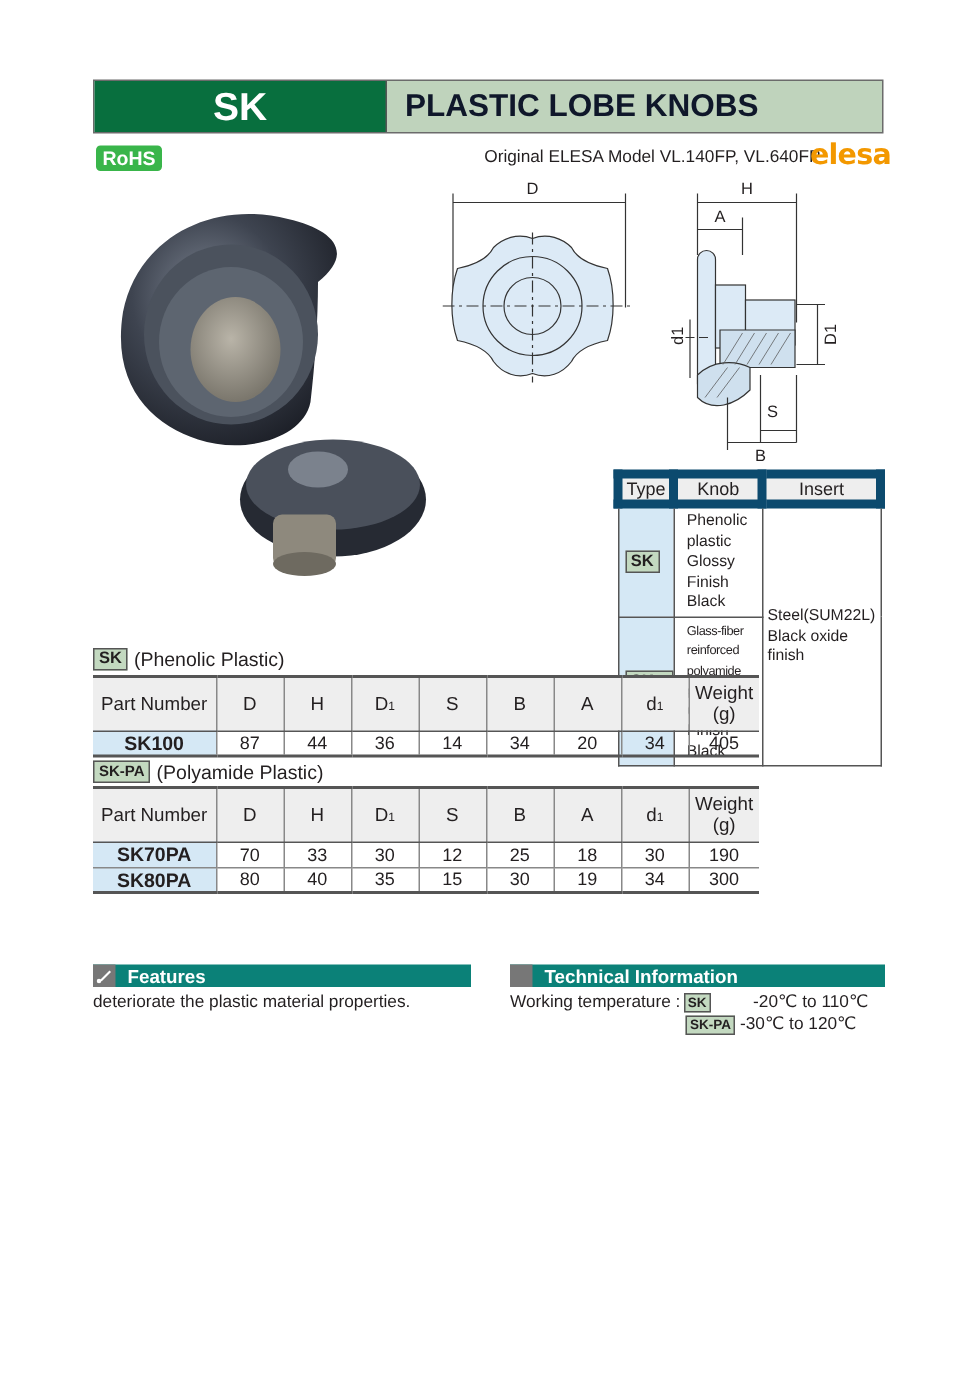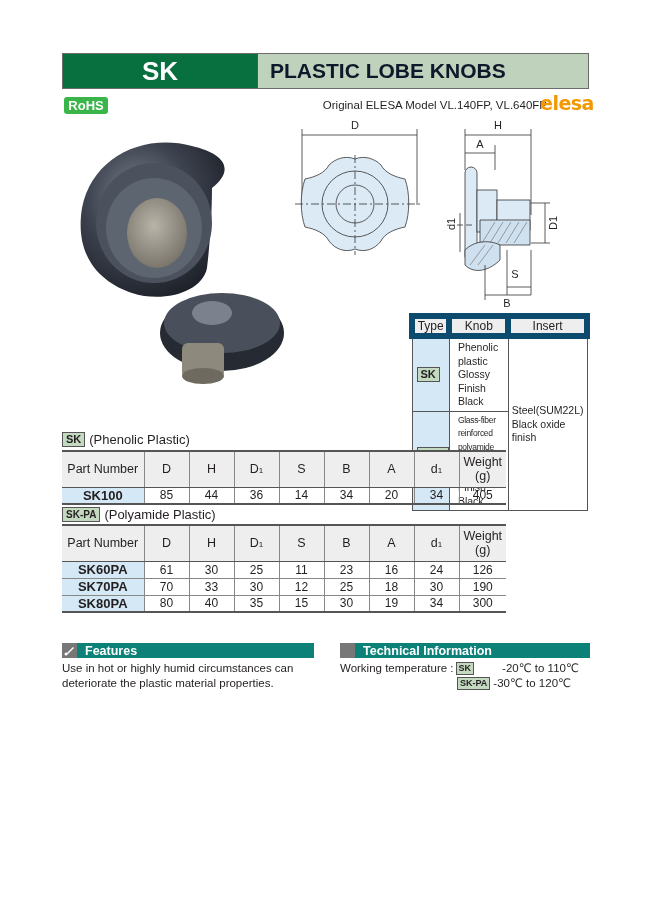--- a/index.html
+++ b/index.html
@@ -191,21 +191,21 @@
       <th class="col">d<sub class="s">1</sub></th>
       <th class="wt">
           <div>Weight</div>
           <div>(g)</div>
         </th>
     </tr>
   </thead>
   <tbody>
     <tr>
       <td class="pn">SK100</td>
-      <td>85</td>
+      <td>87</td>
       <td>44</td>
       <td>36</td>
       <td>14</td>
       <td>34</td>
       <td>20</td>
       <td>34</td>
       <td>405</td>
     </tr>
   </tbody>
 </table>
@@ -226,31 +226,20 @@
       <th class="col">A</th>
       <th class="col">d<sub class="s">1</sub></th>
       <th class="wt">
           <div>Weight</div>
           <div>(g)</div>
         </th>
     </tr>
   </thead>
   <tbody>
     <tr>
-      <td class="pn">SK60PA</td>
-        <td>61</td>
-        <td>30</td>
-        <td>25</td>
-        <td>11</td>
-        <td>23</td>
-        <td>16</td>
-        <td>24</td>
-        <td>126</td>
-    </tr>
-    <tr>
       <td class="pn">SK70PA</td>
         <td>70</td>
         <td>33</td>
         <td>30</td>
         <td>12</td>
         <td>25</td>
         <td>18</td>
         <td>30</td>
         <td>190</td>
     </tr>
@@ -271,21 +260,20 @@
 <div class="bar" style="left:62px;width:252px;">
   <span class="sq">
     <svg width="11" height="11" viewBox="0 0 11 11">
         <path d="M1,10 L3,8 L9,2 L10,3 L4,9 Z" fill="#fff"></path>
         <circle cx="2" cy="9" r="1.5" fill="#fff"></circle>
       </svg>
   </span>
   <span>Features</span>
 </div>
 <div class="features-text">
-  <div>Use in hot or highly humid circumstances can</div>
   <div>deteriorate the plastic material properties.</div>
 </div>
 
 <div class="bar" style="left:340px;width:250px;">
   <span class="sq"></span>
   <span>Technical Information</span>
 </div>
 <div class="tech-text">
   <div class="tech-row">
     <span>Working temperature :</span>

